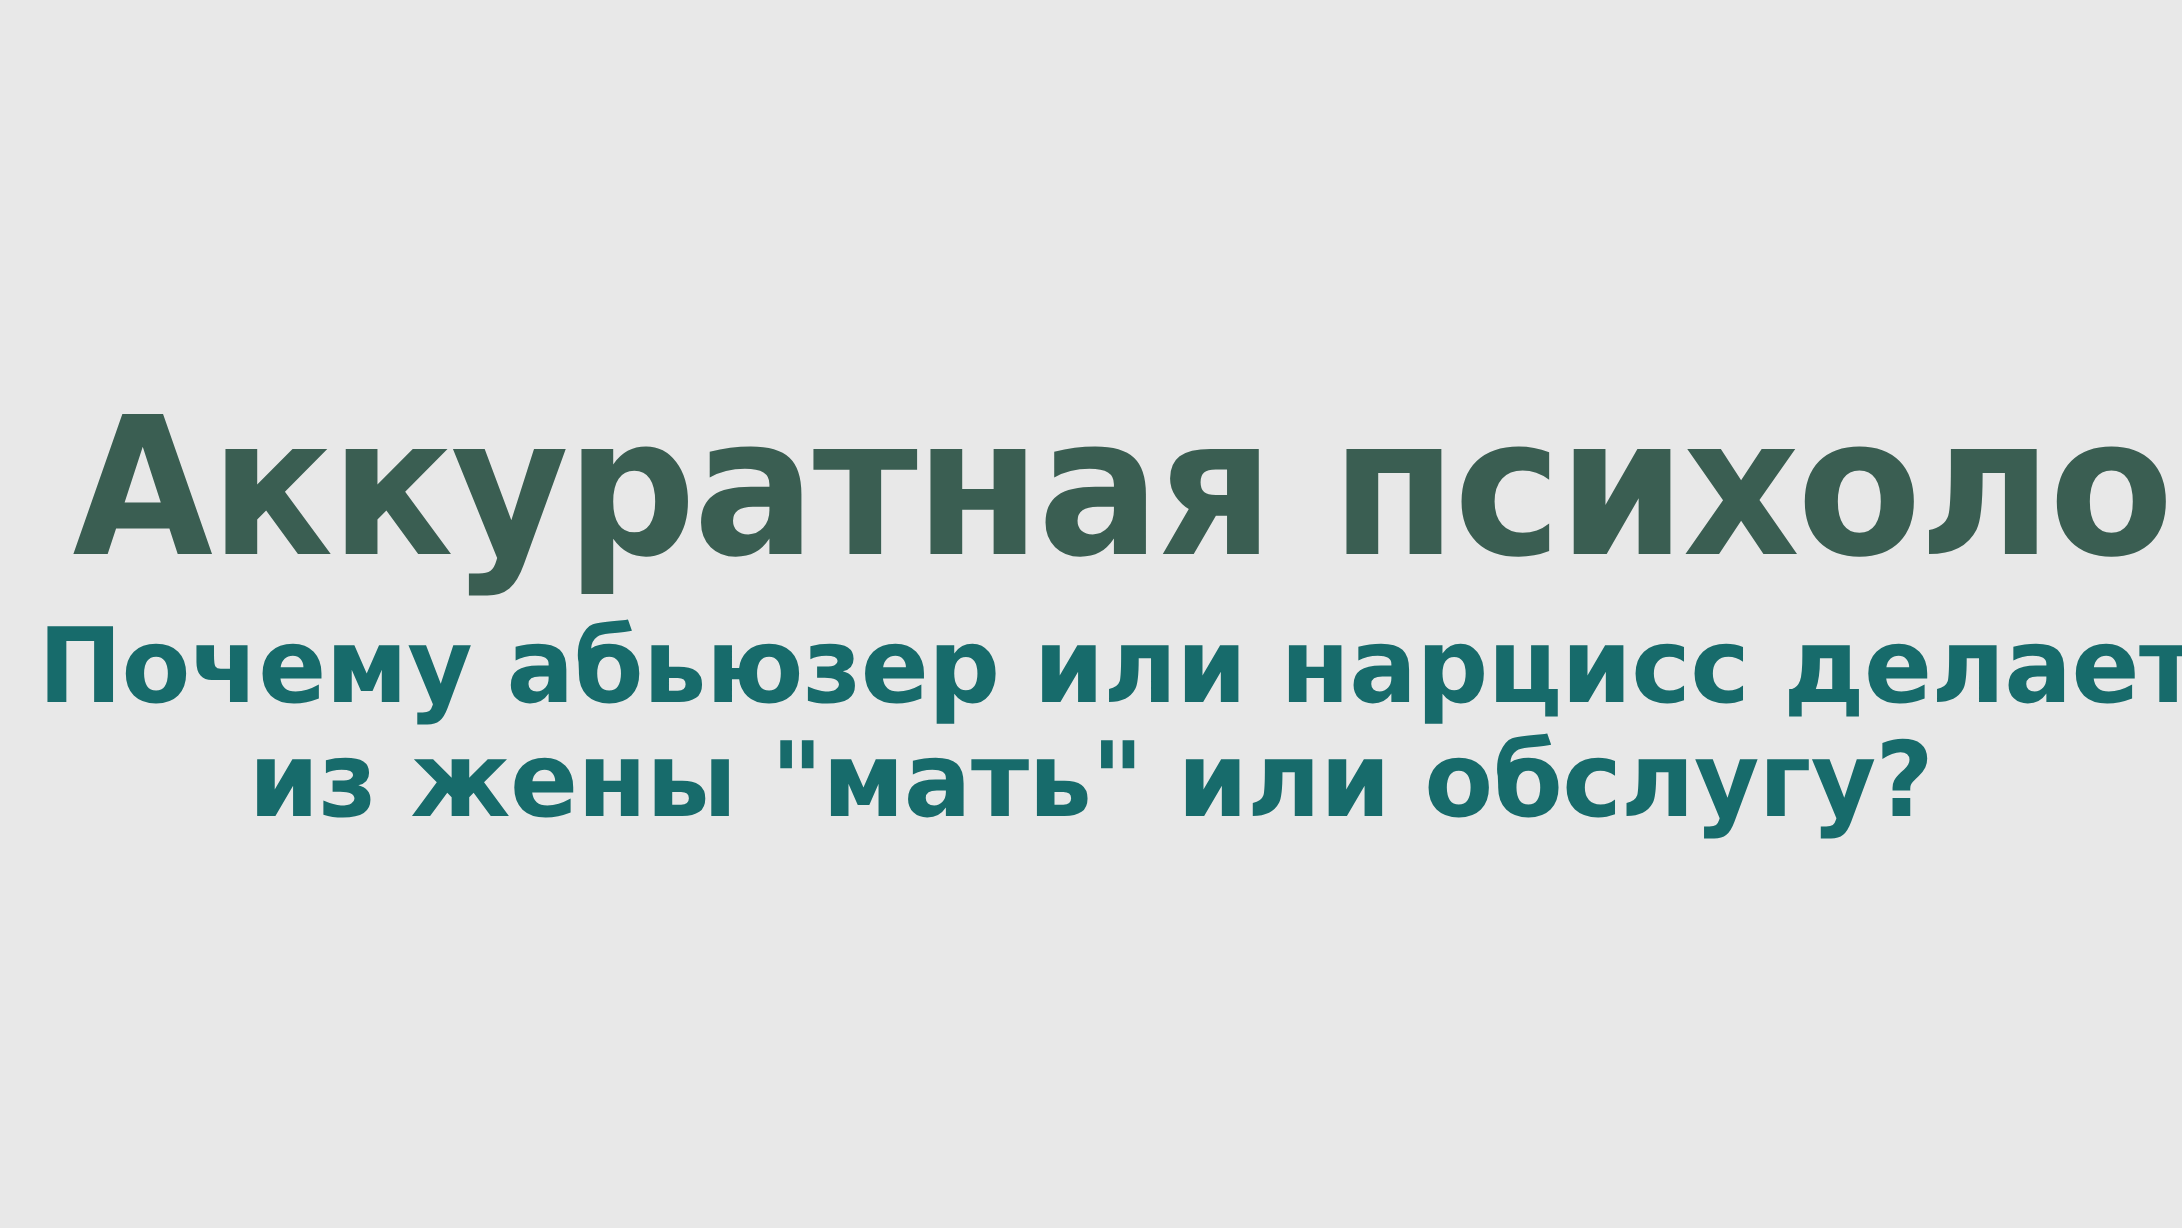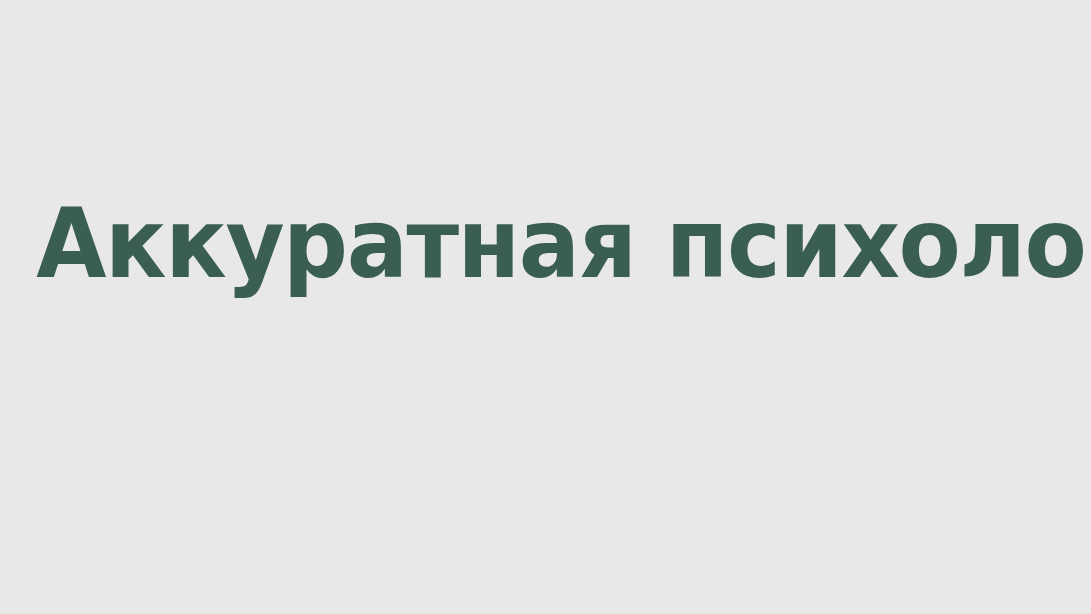--- a/index.html
+++ b/index.html
@@ -72,14 +72,18 @@
 </style>
 </head>
 <body>
 
 <div id="card" style="background: rgb(232, 232, 232);">
 
   <div id="title-block">
     <span id="title" style="color: rgb(58, 94, 82);">Аккуратная психология.</span>
   </div>
 
+  <div id="subtitle-block">
+    <span class="subtitle-line" style="color: rgb(23, 107, 107);">Почему абьюзер или нарцисс делает</span>
+    <span class="subtitle-line" style="color: rgb(23, 107, 107);">из жены "мать" или обслугу?</span>
+  </div>
 
 </div>
 
 </body></html>

